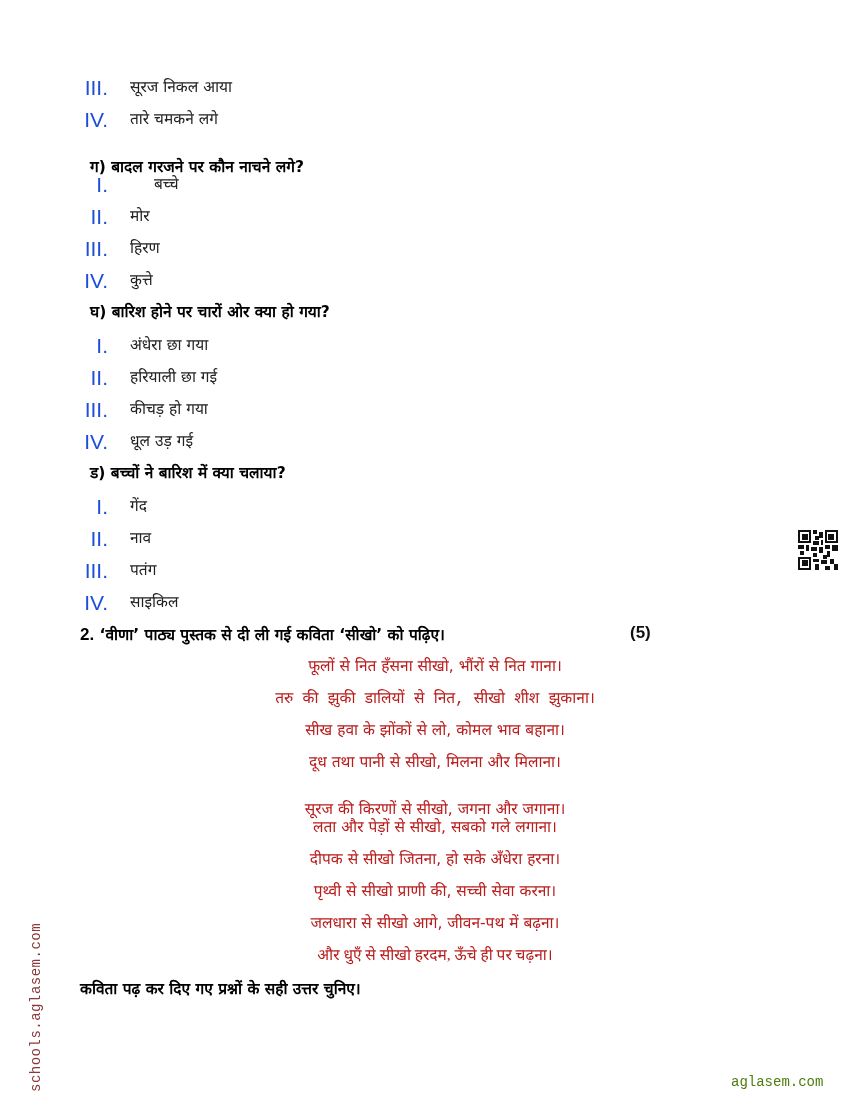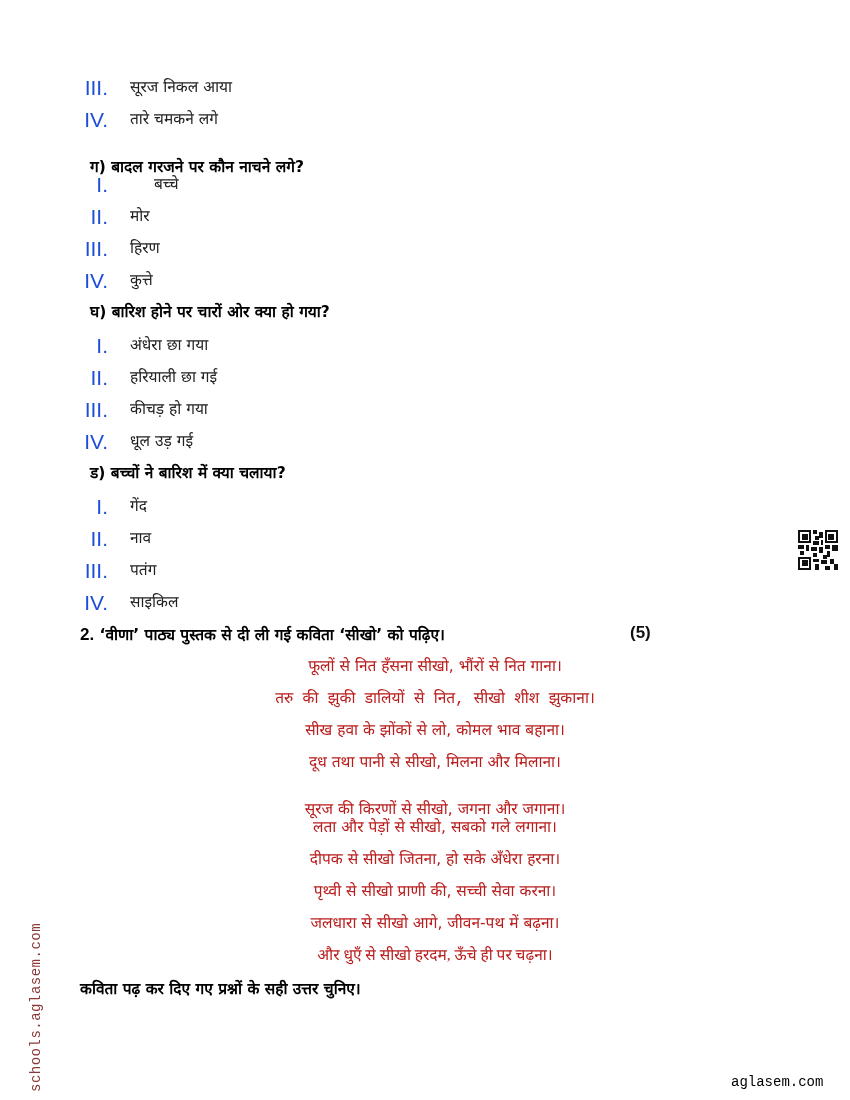--- a/index.html
+++ b/index.html
@@ -13,21 +13,21 @@
     .q .qlabel { font-family: "DejaVu Sans", sans-serif; }
     .poem { position: absolute; left: 200px; width: 470px; text-align: center; font-size: 15.5px; color: #b91c1c; white-space: nowrap; }
     .marks { position: absolute; font-family: "Liberation Sans", sans-serif; font-weight: bold; font-size: 17px; }
     .qnum { font-family: "Liberation Sans", sans-serif; font-weight: bold; font-size: 17px; }
     .watermark-side {
       position: absolute; left: 28px; top: 1092px; transform-origin: 0 0; transform: rotate(-90deg);
       font-family: "Liberation Mono", "DejaVu Sans Mono", monospace; font-size: 14px; color: #8b3a3a; letter-spacing: 0.5px; white-space: nowrap;
     }
     .watermark-bottom {
       position: absolute; left: 731px; top: 1074px;
-      font-family: "Liberation Mono", "DejaVu Sans Mono", monospace; font-size: 14px; color: #000000; white-space: nowrap;
+      font-family: "Liberation Mono", "DejaVu Sans Mono", monospace; font-size: 14px; color: #4d7c0f; white-space: nowrap;
     }
     .qr { position: absolute; left: 798px; top: 530px; width: 40px; height: 40px; }
   </style>
 </head>
 <body>
 
 <div>
   <span class="opt-num" style="left:80px; top:76px;">III.</span>
   <span class="opt-text" style="left:130px; top:75px;">सूरज निकल आया</span>
 </div>

